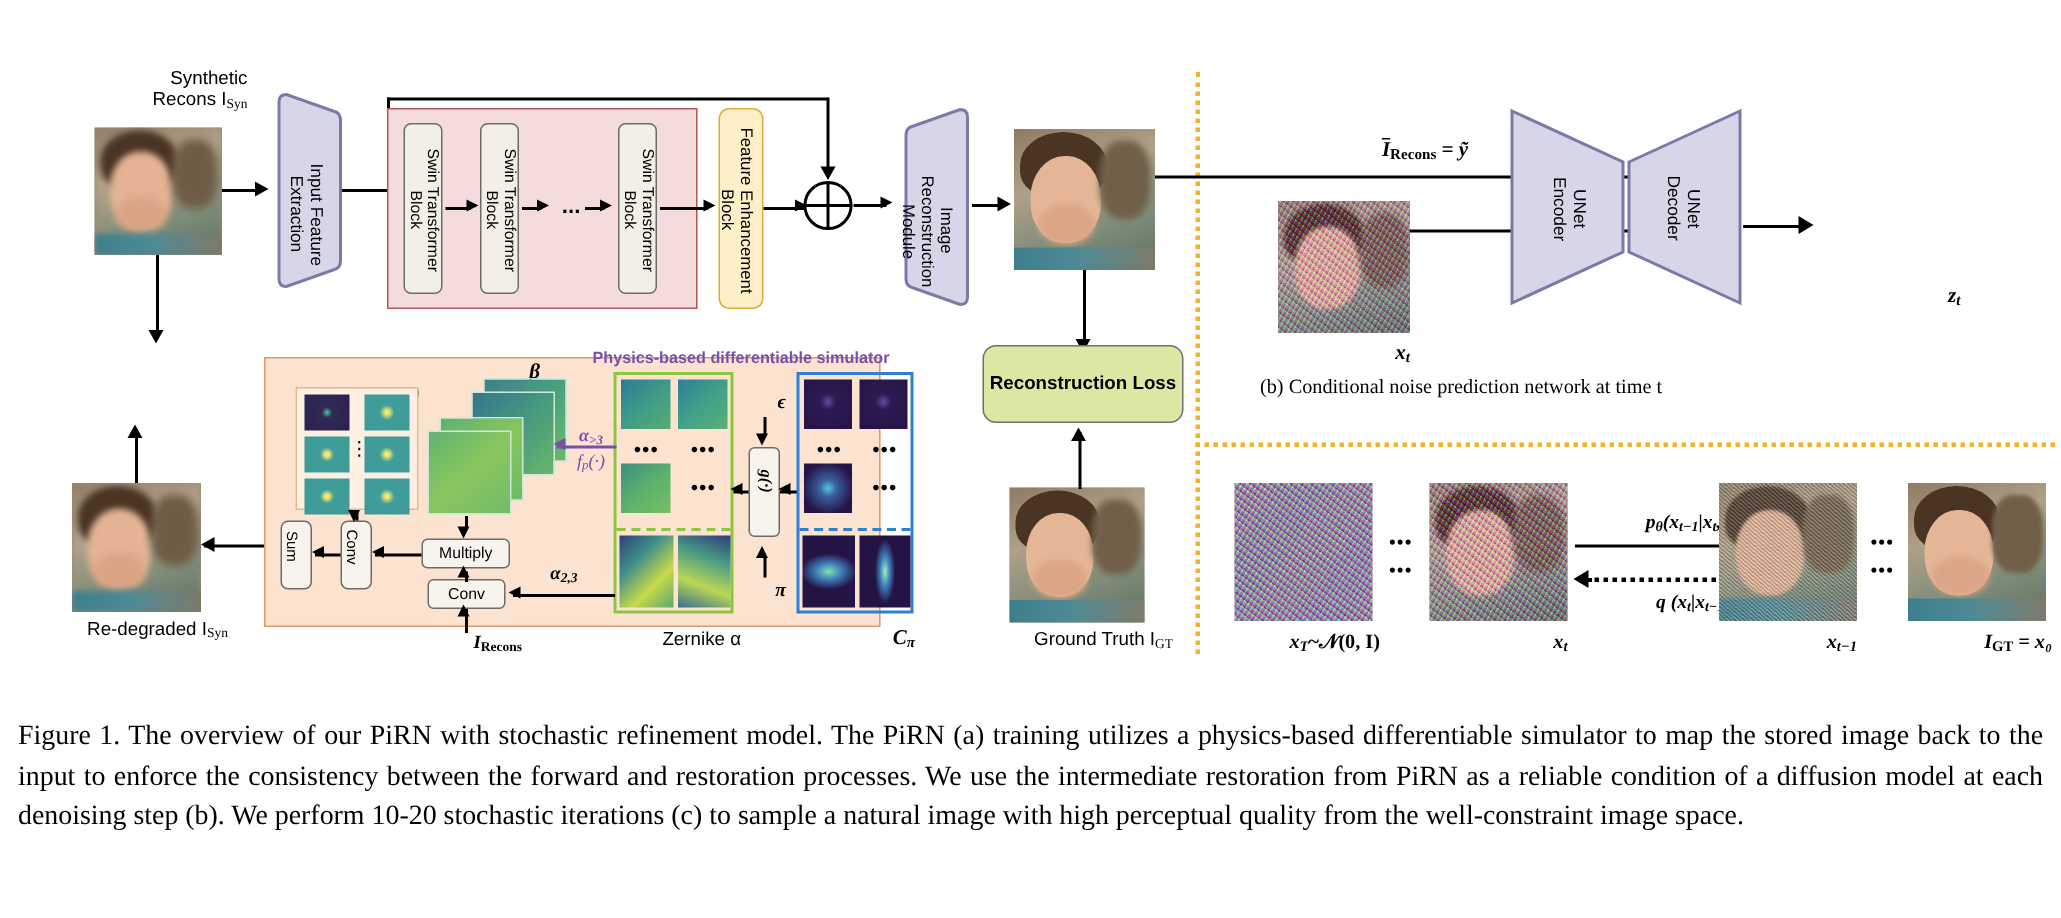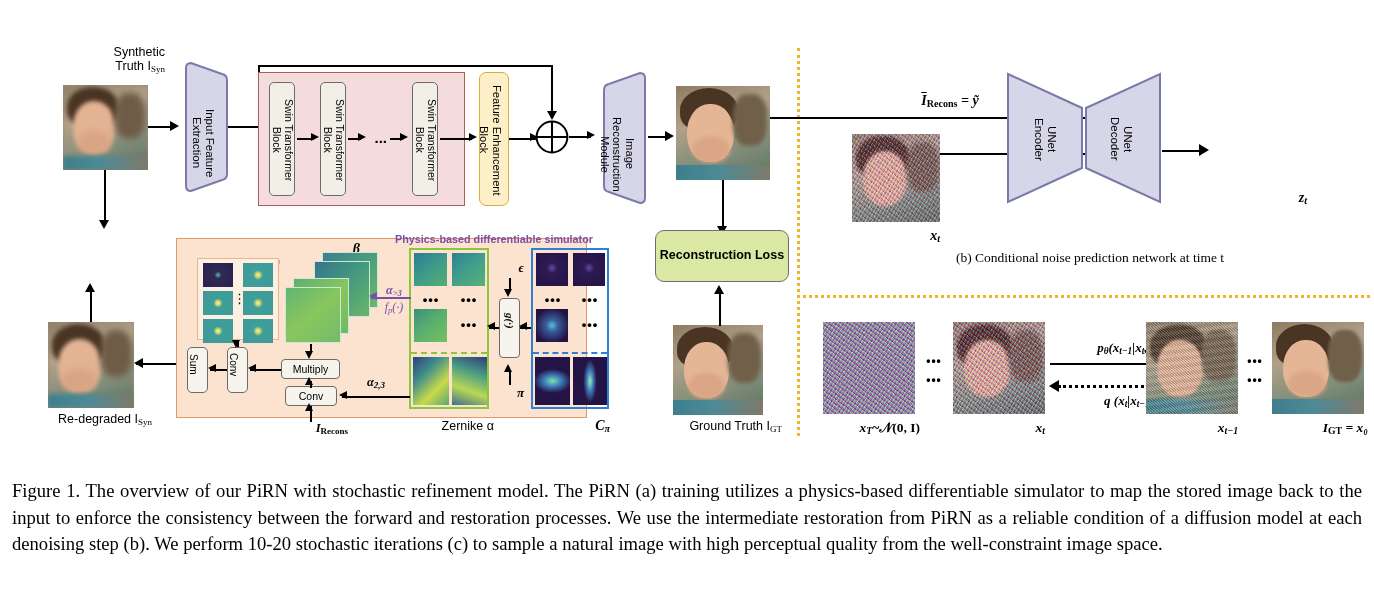--- a/index.html
+++ b/index.html
@@ -49,34 +49,34 @@
   .dashv { position:absolute; width:0; border-left:3.5px dotted #f0b429; }
   .dashh { position:absolute; height:0; border-top:3.5px dotted #f0b429; }
   .tile { position:absolute; }
   .dots { position:absolute; font-weight:bold; letter-spacing:1px; color:#000; font-size:13px; line-height:1; }
 
   .caption {
     position:absolute; left:12px; top:452px; width:1350px;
     font-family:"Liberation Serif", serif;
     font-size:18.6px; line-height:1.43; text-align:justify; color:#000;
   }
-  .subcap { font-family:"Liberation Serif", serif; font-size:13.5px; text-align:center; white-space:nowrap; }
+  .subcap { font-family:"Liberation Serif", serif; font-size:13.5px; text-align:left; white-space:nowrap; }
 </style>
 </head>
 <body>
 
 <div class="fig">
 
   <div class="dashv" style="left:797px; top:48px; height:388px;"></div>
   <div class="dashh" style="left:797px; top:295px; width:573px;"></div>
 
   <div class="abs lbl" style="left:45px; top:45px; width:120px;">
     <div>Synthetic</div>
     <div>
-      <span>Truth I</span><span class="sub bold serif">Syn</span>
+      <span>Recons I</span><span class="sub bold serif">Syn</span>
     </div>
   </div>
 
   <div class="photo blur" style="left:63px; top:85px; width:85px; height:85px;">
     <div class="bg" style="background:linear-gradient(160deg,#8f7e63 0%,#b3a189 35%,#7e8d79 70%,#5f7060 100%);"></div>
     <div class="hair" style="left:4px; top:2px; width:52px; height:40px; background:#4a3525;"></div>
     <div class="face" style="left:10px; top:16px; width:42px; height:52px; background:#e3b394;"></div>
     <div class="abs" style="left:14px; top:46px; width:34px; height:24px; border-radius:50%; background:#d9a484; filter:blur(3px);"></div>
     <div class="abs" style="left:52px; top:8px; width:30px; height:46px; border-radius:40%; background:#6f5c46; filter:blur(3px);"></div>
     <div class="shirt" style="height:14px; background:linear-gradient(90deg,#3e7e8c 0%,#4d8a96 45%,#7e7a6a 100%);"></div>

